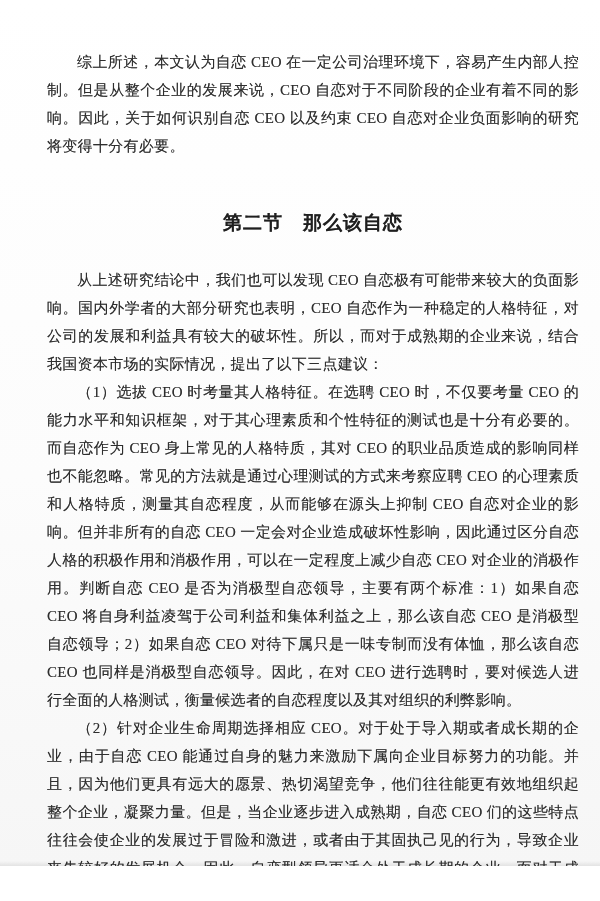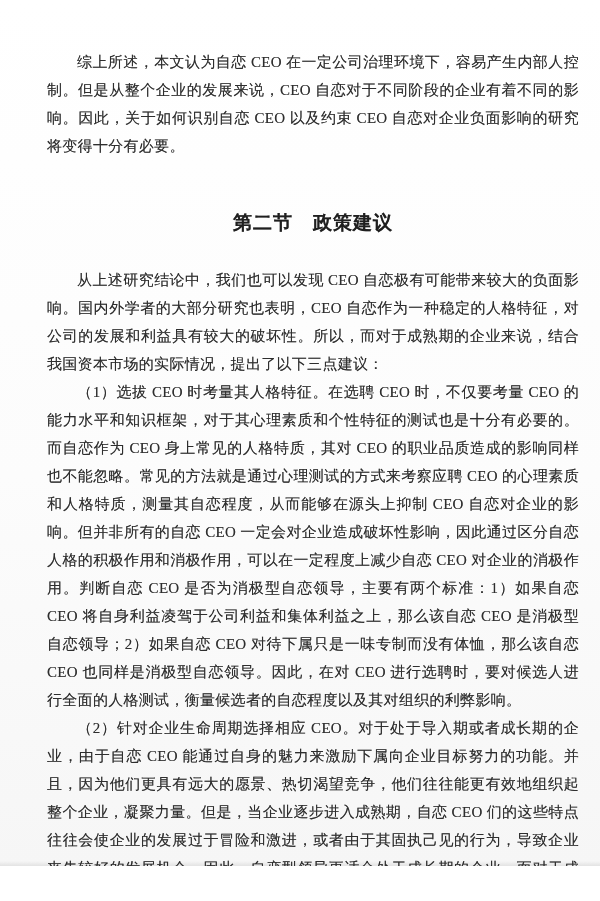--- a/index.html
+++ b/index.html
@@ -71,21 +71,21 @@
 <body>
 
 <div class="page">
 
   <div class="scan-edge"></div>
 
   <main class="content">
 
     <p class="body-para">综上所述，本文认为自恋 CEO 在一定公司治理环境下，容易产生内部人控制。但是从整个企业的发展来说，CEO 自恋对于不同阶段的企业有着不同的影响。因此，关于如何识别自恋 CEO 以及约束 CEO 自恋对企业负面影响的研究将变得十分有必要。</p>
 
-    <h2 class="section-heading">第二节　政策建议</h2>
+    <h2 class="section-heading">第二节　那么该自恋</h2>
 
     <p class="body-para">从上述研究结论中，我们也可以发现 CEO 自恋极有可能带来较大的负面影响。国内外学者的大部分研究也表明，CEO 自恋作为一种稳定的人格特征，对公司的发展和利益具有较大的破坏性。所以，而对于成熟期的企业来说，结合我国资本市场的实际情况，提出了以下三点建议：</p>
 
     <p class="body-para">（1）选拔 CEO 时考量其人格特征。在选聘 CEO 时，不仅要考量 CEO 的能力水平和知识框架，对于其心理素质和个性特征的测试也是十分有必要的。而自恋作为 CEO 身上常见的人格特质，其对 CEO 的职业品质造成的影响同样也不能忽略。常见的方法就是通过心理测试的方式来考察应聘 CEO 的心理素质和人格特质，测量其自恋程度，从而能够在源头上抑制 CEO 自恋对企业的影响。但并非所有的自恋 CEO 一定会对企业造成破坏性影响，因此通过区分自恋人格的积极作用和消极作用，可以在一定程度上减少自恋 CEO 对企业的消极作用。判断自恋 CEO 是否为消极型自恋领导，主要有两个标准：1）如果自恋 CEO 将自身利益凌驾于公司利益和集体利益之上，那么该自恋 CEO 是消极型自恋领导；2）如果自恋 CEO 对待下属只是一味专制而没有体恤，那么该自恋 CEO 也同样是消极型自恋领导。因此，在对 CEO 进行选聘时，要对候选人进行全面的人格测试，衡量候选者的自恋程度以及其对组织的利弊影响。</p>
 
     <p class="body-para">（2）针对企业生命周期选择相应 CEO。对于处于导入期或者成长期的企业，由于自恋 CEO 能通过自身的魅力来激励下属向企业目标努力的功能。并且，因为他们更具有远大的愿景、热切渴望竞争，他们往往能更有效地组织起整个企业，凝聚力量。但是，当企业逐步进入成熟期，自恋 CEO 们的这些特点往往会使企业的发展过于冒险和激进，或者由于其固执己见的行为，导致企业丧失较好的发展机会。因此，自恋型领导更适合处于成长期的企业，而对于成熟期的企业来说，自恋 CEO 可能弊大于利。</p>
 
   </main>
 </div>
 

